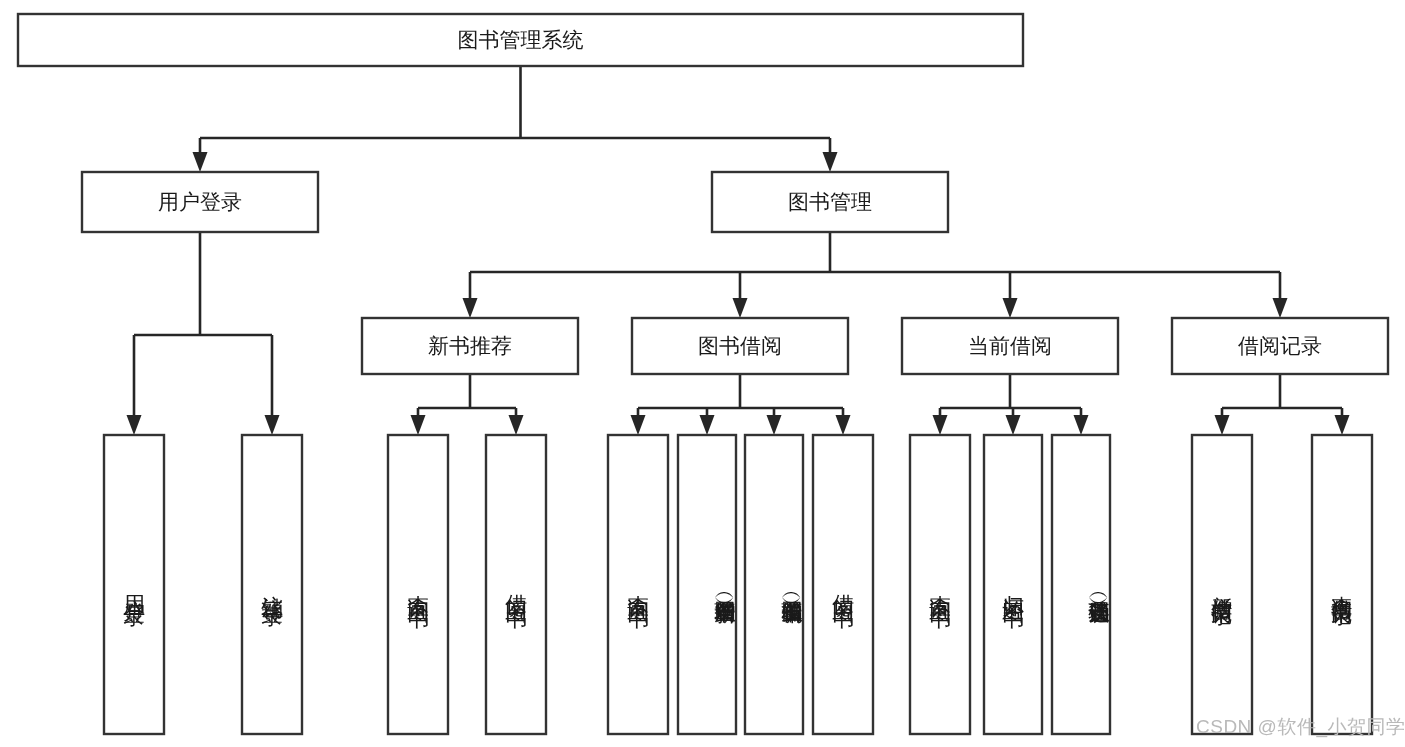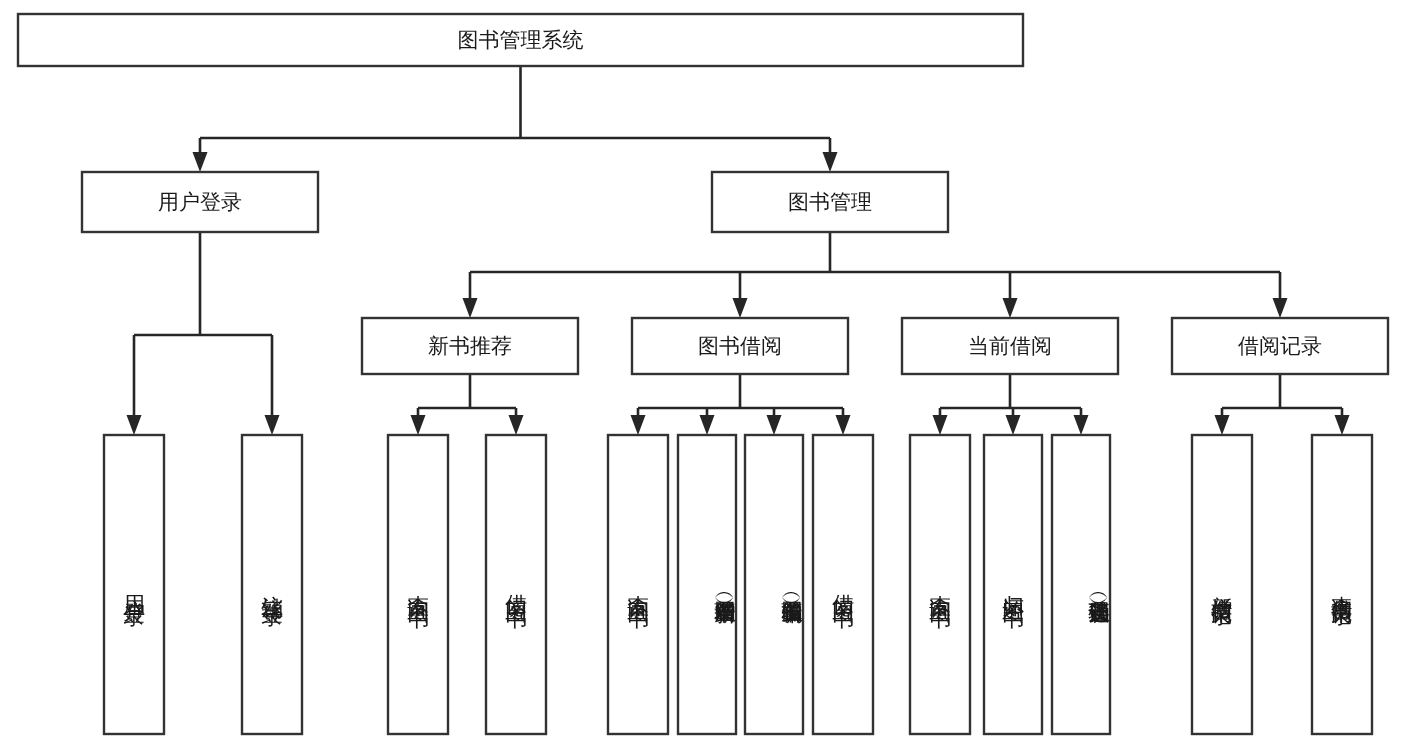--- a/index.html
+++ b/index.html
@@ -176,14 +176,15 @@
       <div class="leaf-label-wrap" style="left: 678px; top: 441px; width: 58px; height: 287px; align-items: flex-start; font-size: 21px; letter-spacing: 0px;">新增图书（管理员）</div>
       <div class="leaf-label-wrap" style="left: 745px; top: 441px; width: 58px; height: 287px; align-items: flex-start; font-size: 21px; letter-spacing: 0px;">编辑图书（管理员）</div>
       <div class="leaf-label-wrap" style="left: 813px; top: 441px; width: 60px; height: 287px; align-items: center; font-size: 22px; letter-spacing: 4px;">借阅图书</div>
       <div class="leaf-label-wrap" style="left: 910px; top: 441px; width: 60px; height: 287px; align-items: center; font-size: 22px; letter-spacing: 4px;">查询图书</div>
       <div class="leaf-label-wrap" style="left: 984px; top: 441px; width: 58px; height: 287px; align-items: center; font-size: 22px; letter-spacing: 4px;">归还图书</div>
       <div class="leaf-label-wrap" style="left: 1052px; top: 441px; width: 58px; height: 287px; align-items: flex-start; font-size: 21px; letter-spacing: 0px;">确认归还（管理员）</div>
       <div class="leaf-label-wrap" style="left: 1192px; top: 441px; width: 60px; height: 287px; align-items: center; font-size: 21px; letter-spacing: 2px;">新增借阅记录</div>
       <div class="leaf-label-wrap" style="left: 1312px; top: 441px; width: 60px; height: 287px; align-items: center; font-size: 21px; letter-spacing: 2px;">查询借阅记录</div>
     </div>
 
+  <div class="watermark" style="left: 1196px; top: 714px;">CSDN @软件_小贺同学</div>
 
 </div>
 
 </body></html>

